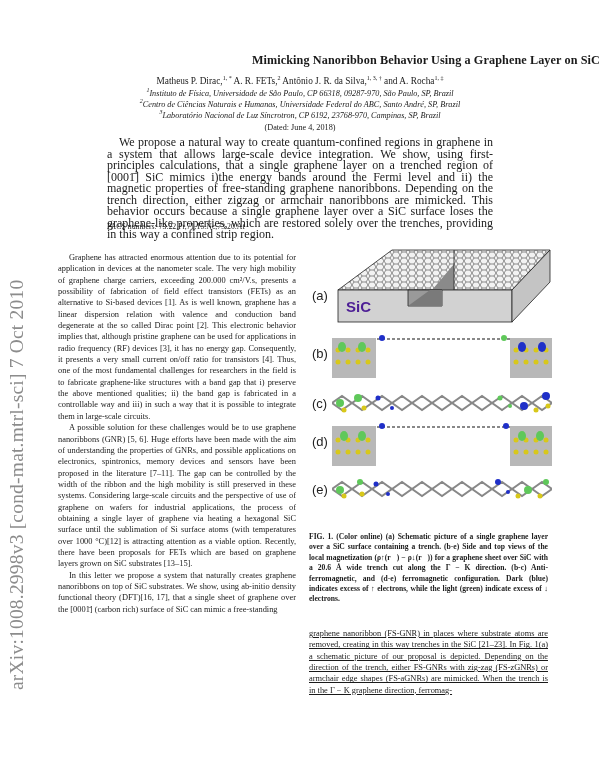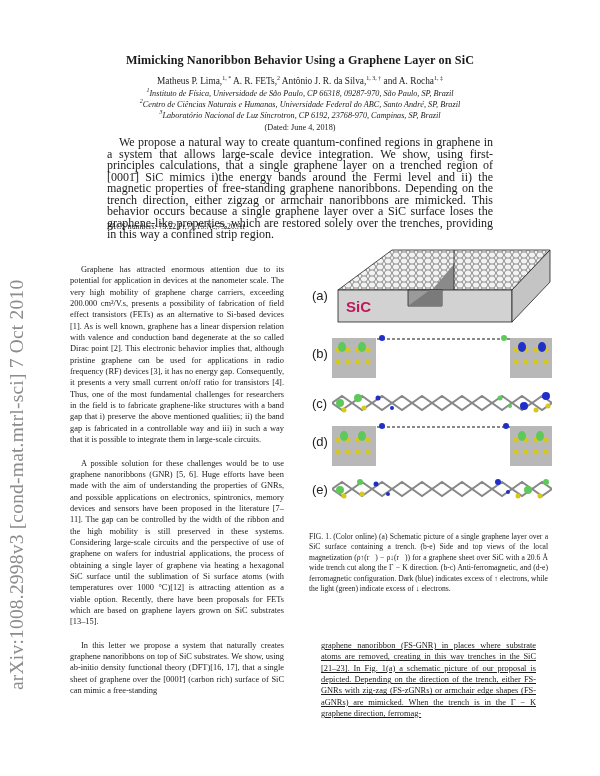--- a/index.html
+++ b/index.html
@@ -1,45 +1,45 @@
 <!DOCTYPE html>
 <html><head>
 <meta charset="utf-8">
 <style>
   html, body { margin:0; padding:0; background:#ffffff; }
   body { width:600px; height:776px; position:relative; overflow:hidden;
          font-family:"DejaVu Serif", "Liberation Serif", serif; color:#1a1a1a; }
   .serif { font-family:"Liberation Serif", "DejaVu Serif", serif; }
   .abs { position:absolute; }
-  .title { left:0; width:600px; top:53px; text-align:center; font-weight:bold; font-size:12.2px; letter-spacing:0.1px; }
+  .title { left:0; width:600px; top:53px; text-align:right; font-weight:bold; font-size:12.2px; letter-spacing:0.1px; }
   .authors { left:0; width:600px; top:76px; text-align:center; font-size:9.3px; }
   .affil { left:0; width:600px; text-align:center; font-size:8.2px; font-style:italic; }
   .dated { left:0; width:600px; top:123px; text-align:center; font-size:8.2px; }
   .abstract { left:107px; width:386px; top:137px; font-size:12px; line-height:11.5px; text-align:justify; text-indent:12px; }
   .pacs { left:107px; top:222px; font-size:7.8px; }
   .col { font-size:8.4px; line-height:11.35px; text-align:justify; }
-  .col p { margin:12px; text-indent:11px; }
+  .col p { margin:0; text-indent:11px; }
   .leftcol { left:58px; width:238px; top:252px; }
   .rightcol { left:309px; width:239px; top:628px;text-decoration:underline; }
-  .caption { left:309px; width:239px; top:532px; font-size:7.6px; line-height:10.4px; text-align:justify; }
+  .caption { left:309px; width:239px; top:532px; font-size:7.6px; line-height:10.4px; text-align:justify;font-weight:bold; }
   .arxiv { left:6px; top:690px; transform-origin:0 0; transform:rotate(-90deg);
            font-size:19.5px; color:#8c8c8c; white-space:nowrap; letter-spacing:0.2px; }
   .figure { left:312px; top:246px; width:240px; height:280px; }
   .panel-label { position:absolute; font-family:"Liberation Sans","DejaVu Sans",sans-serif; font-size:13px; color:#222; }
   sup { font-size:6px; vertical-align:super; line-height:0; }
 </style>
 </head>
 <body>
 
 <div class="abs arxiv serif">arXiv:1008.2998v3  [cond-mat.mtrl-sci]  7 Oct 2010</div>
 
 <div class="abs title serif">Mimicking Nanoribbon Behavior Using a Graphene Layer on SiC</div>
 
 <div class="abs authors serif">
-  <span>Matheus P. Lima,</span><sup>1, *</sup>
+  <span>Matheus P. Dirac,</span><sup>1, *</sup>
   <span>A. R. FETs,</span><sup>2</sup>
   <span>Antônio J. R. da Silva,</span><sup>1, 3, †</sup>
   <span>and A. Rocha</span><sup>1, ‡</sup>
 </div>
 
 <div class="abs affil serif" style="top:89px;">
   <sup>1</sup><span>Instituto de Física, Universidade de São Paulo, CP 66318, 09287-970, São Paulo, SP, Brazil</span>
 </div>
 <div class="abs affil serif" style="top:100px;">
   <sup>2</sup><span>Centro de Ciências Naturais e Humanas, Universidade Federal do ABC, Santo André, SP, Brazil</span>
@@ -76,21 +76,21 @@
     <polygon points="120,44 142,18 142,44" fill="#8a8a8a"></polygon>
     <line x1="142" y1="4" x2="142" y2="44" stroke="#222" stroke-width="0.8"></line>
 
     <rect x="26" y="44" width="174" height="32" fill="#d2d2d2" stroke="#222" stroke-width="0.8"></rect>
 
     <polygon points="96,44 130,44 130,60 96,60" fill="#9a9a9a" stroke="#222" stroke-width="0.8"></polygon>
     <polygon points="96,60 130,60 130,44 118,44" fill="#7a7a7a"></polygon>
 
     <polygon points="200,44 238,4 238,36 200,76" fill="#c4c4c4" stroke="#222" stroke-width="0.8"></polygon>
   </svg>
-  <span style="position:absolute;left:34px;top:52px;font-family:'Liberation Sans','DejaVu Sans',sans-serif;font-weight:bold;font-size:15px;color:#be185d;">SiC</span>
+  <span style="position:absolute;left:34px;top:52px;font-family:'Liberation Sans','DejaVu Sans',sans-serif;font-weight:bold;font-size:15px;color:#4c1d95;">SiC</span>
 
   <span class="panel-label" style="left:0px;top:100px;">(b)</span>
   <svg width="220" height="50" style="position:absolute;left:20px;top:84px;">
     <line x1="45" y1="9" x2="180" y2="9" stroke="#888" stroke-width="2" stroke-dasharray="3,2"></line>
     <g fill="#9a9a9a">
       <rect x="0" y="8" width="44" height="40" fill="#b8b8b8"></rect>
       <rect x="178" y="8" width="42" height="40" fill="#b8b8b8"></rect>
     </g>
     <g fill="#d8c81a">
       <circle cx="6" cy="20" r="2.5"></circle>

